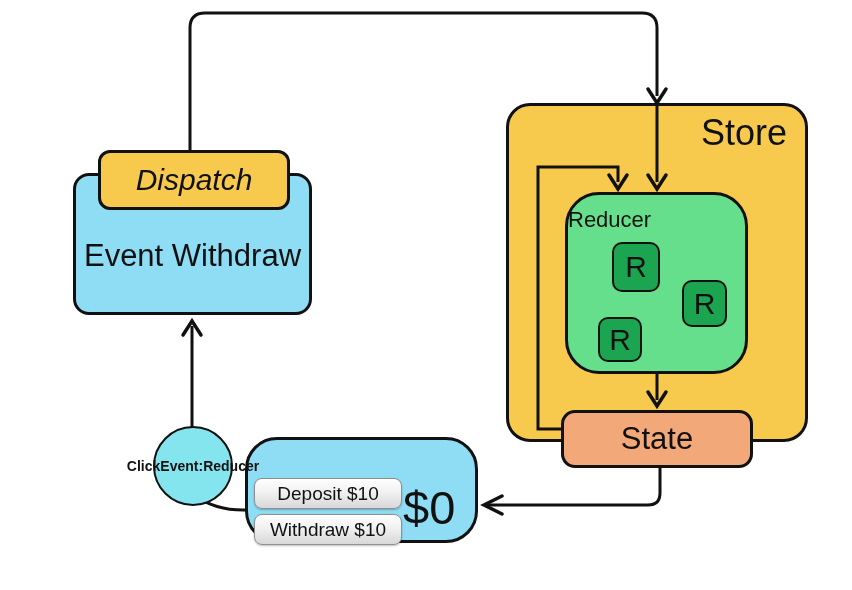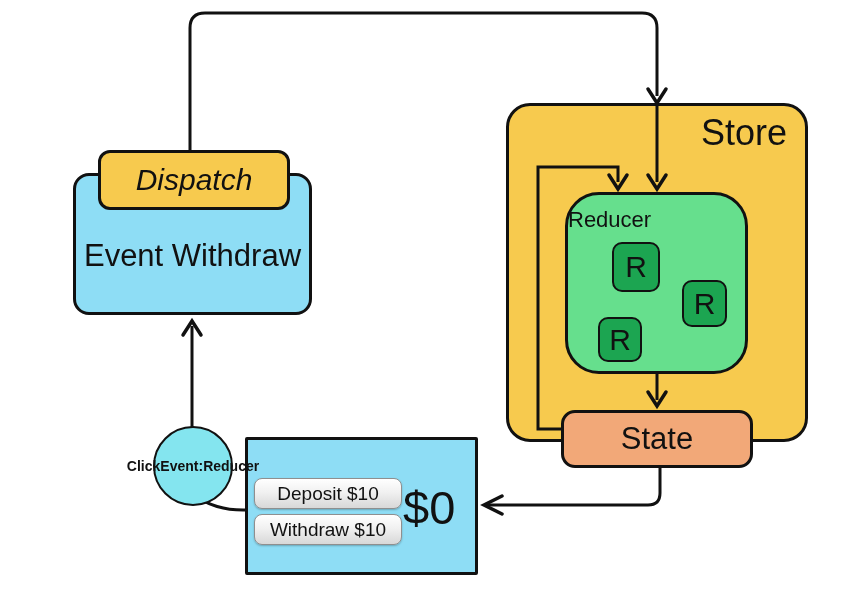--- a/index.html
+++ b/index.html
@@ -80,23 +80,23 @@
     font-style: italic;
   }
   
   .ui-label {
     position: absolute;
     left: 225px; top: 388px; width: 233px;
     text-align: center; font-size: 35px;
     z-index: 2;
   }
   .uibox {
-    left: 225px; top: 437px; width: 233px; height: 138px;
+    left: 225px; top: 437px; width: 233px; height: 106px;
     border: 3.5px solid #111;
-    border-radius: 2px;
+    border-radius: 32px;
     background: var(--blue);
     z-index: 1;
   }
   .btns {
     position: absolute; left: 6px; top: 38px;
     display: flex; flex-direction: column; gap: 5px;
   }
   .uibtn {
     width: 148px; height: 31px;
     font-family: "Liberation Sans", sans-serif;

